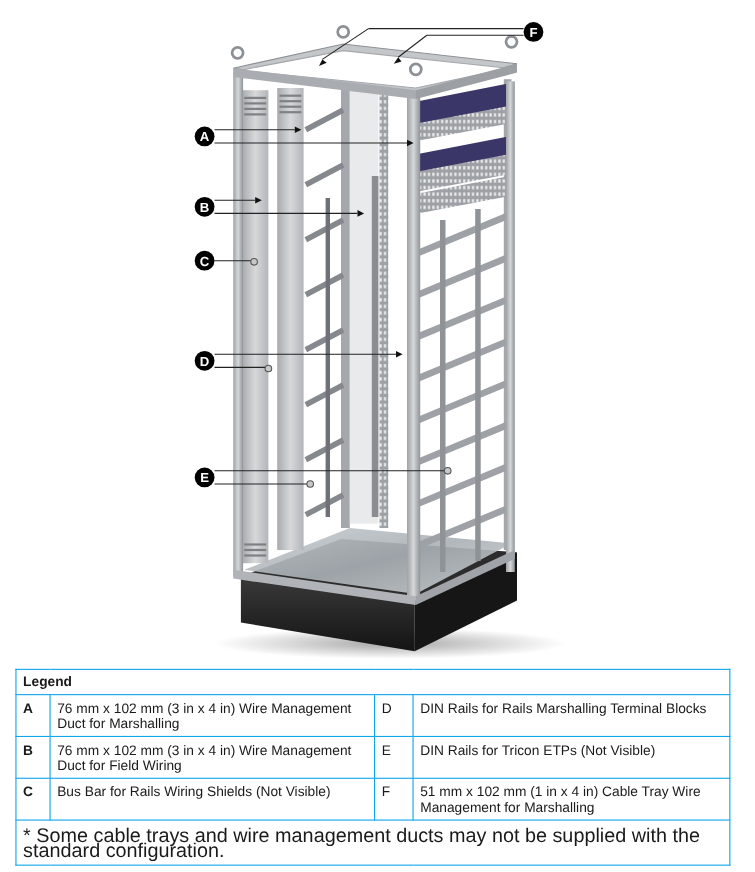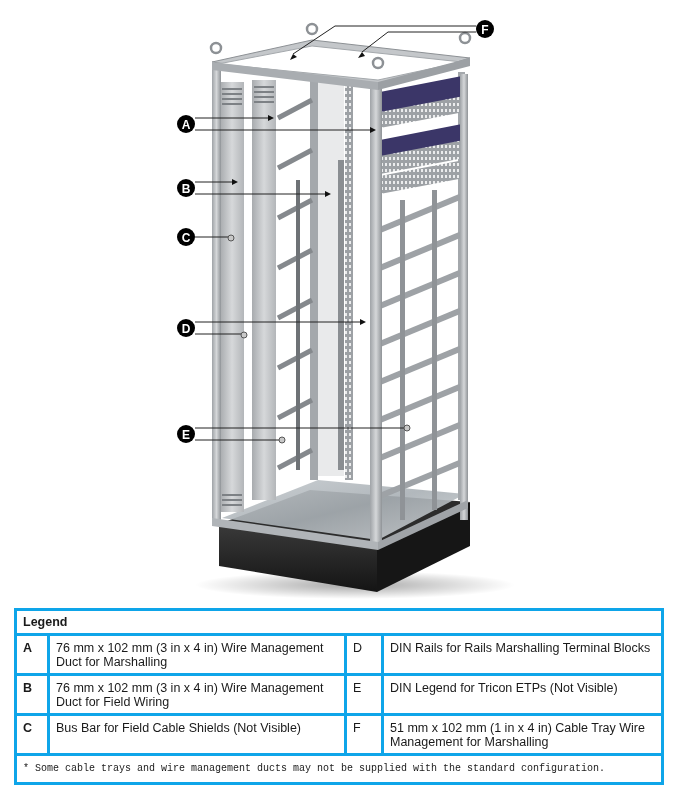--- a/index.html
+++ b/index.html
@@ -4,26 +4,26 @@
   <style>
     html, body { margin: 0; padding: 0; background: #ffffff; }
     body { width: 686px; height: 793px; position: relative; overflow: hidden;
            font-family: "Liberation Sans", sans-serif; color: #1a1a1a; }
     #figure { position: absolute; left: 0; top: 0; width: 686px; height: 600px; }
     #legend-table {
       position: absolute; left: 14px; top: 608px; width: 650px;
       border-collapse: collapse; font-size: 12.5px; line-height: 14px;
       font-family: "Liberation Sans", sans-serif;
     }
-    #legend-table td { border: 3px solid #0ea5e9; vertical-align: top; padding: 5px 6px 4px 6px; }
+    #legend-table td { border: 1px solid #0ea5e9; vertical-align: top; padding: 5px 6px 4px 6px; }
     #legend-table .hdr td { font-weight: bold; padding: 4px 6px 4px 6px; height: 14px; }
     #legend-table td.key { font-weight: bold; width: 18px; }
     #legend-table td.key-r { font-weight: normal; width: 22px; }
     #legend-table tr.row td { height: 27px; }
-    #legend-table tr.foot td { padding: 6px 6px 6px 6px; font-size: 10px; font-family: Liberation Mono, monospace; }
+    #legend-table tr.foot td { padding: 6px 6px 6px 6px; font-size: 18px; }
     .callout-letter { font-family: "Liberation Sans", sans-serif; font-weight: bold; font-size: 12px; fill: #ffffff; }
   </style>
 </head>
 <body>
 
 <svg id="figure" viewBox="0 0 686 600" xmlns="http://www.w3.org/2000/svg">
   <defs>
     <linearGradient id="gFrame" x1="0" x2="1" y1="0" y2="0">
       <stop offset="0" stop-color="#9fa3a7"></stop>
       <stop offset="0.5" stop-color="#d5d7d9"></stop>
@@ -220,25 +220,25 @@
   <tr class="row">
     <td class="key">A</td>
     <td style="width:282px">76 mm x 102 mm (3 in x 4 in) Wire Management Duct for Marshalling</td>
     <td class="key-r">D</td>
     <td>DIN Rails for Rails Marshalling Terminal Blocks</td>
   </tr>
   <tr class="row">
     <td class="key">B</td>
     <td>76 mm x 102 mm (3 in x 4 in) Wire Management Duct for Field Wiring</td>
     <td class="key-r">E</td>
-    <td>DIN Legend for Tricon ETPs (Not Visible)</td>
+    <td>DIN Rails for Tricon ETPs (Not Visible)</td>
   </tr>
   <tr class="row">
     <td class="key">C</td>
-    <td>Bus Bar for Field Cable Shields (Not Visible)</td>
+    <td>Bus Bar for Rails Wiring Shields (Not Visible)</td>
     <td class="key-r">F</td>
     <td>51 mm x 102 mm (1 in x 4 in) Cable Tray Wire Management for Marshalling</td>
   </tr>
   <tr class="foot">
     <td colspan="4">* Some cable trays and wire management ducts may not be supplied with the standard configuration.</td>
   </tr>
 </tbody>
   </table>
 
 </body></html>

